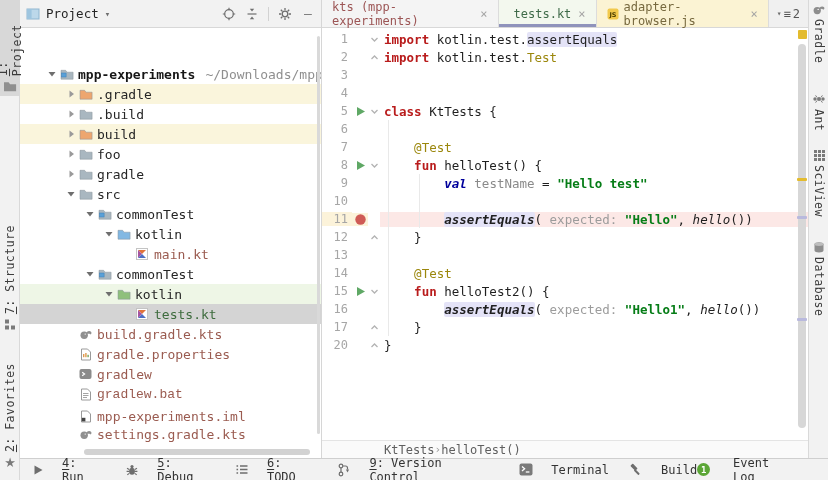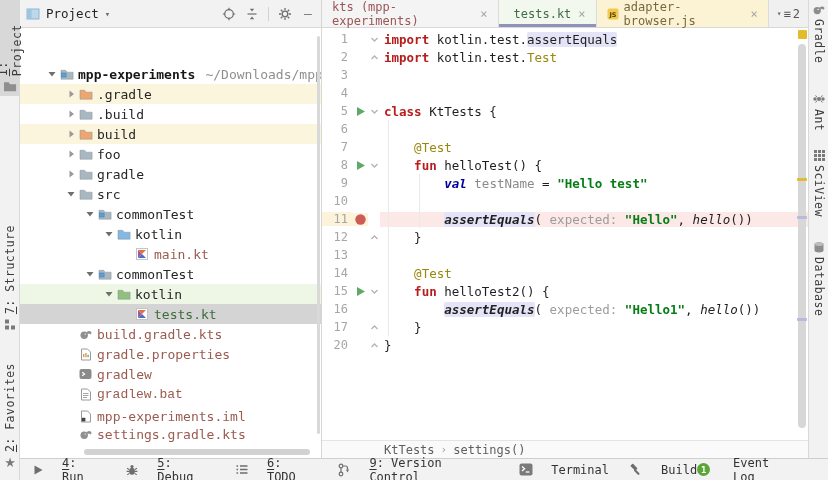--- a/index.html
+++ b/index.html
@@ -74,21 +74,21 @@
   .c-i { color:#1f1f1f; font-style:italic; }
   .c-sel { color:#1f1f1f; background:#e4e3f7; border-radius:2px; }
   .c-seli { color:#1f1f1f; background:#e4e3f7; border-radius:2px; font-style:italic; font-weight:bold; }
   .indent-guide { position:absolute; width:1px; background:#e9e9e9; }
 
   .ed-scroll { position:absolute; right:0; top:28px; width:12px; height:412px; }
   .ed-thumb { position:absolute; left:2px; top:16px; width:8px; height:384px; background:#d7d7d7; border-radius:4px; }
   .insp-box { position:absolute; left:2px; top:2px; width:9px; height:9px; background:#e3bb2e; border-radius:1px; cursor:pointer; }
   .stripe-mark { position:absolute; left:1px; width:10px; height:3px; border-radius:1px; }
 
-  .breadcrumbs { position:absolute; left:0; right:0; bottom:0; height:18px; background:#fafafa; border-top:1px solid #e4e4e4; display:flex; align-items:center; padding-left:62px; gap:6px; font-size:12px; color:#5f5f5f; }
+  .breadcrumbs { position:absolute; left:0; right:0; bottom:0; height:18px; background:#fafafa; border-top:1px solid #e4e4e4; display:flex; align-items:center; padding-left:62px; font-size:12px; color:#5f5f5f; }
   .bc-item { cursor:pointer; }
   .bc-sep { color:#9a9a9a; font-size:11px; }
 
   
   .statusbar { position:absolute; left:20px; right:0; bottom:0; height:22px; background:#f2f2f2; border-top:1px solid #cfcfcf; display:flex; align-items:center; font-size:12px; color:#333; z-index:4; }
   .sb-item { display:flex; align-items:center; gap:18px; margin-left:20px; cursor:pointer; }
   .sb-item:first-child { margin-left:12px; }
   .sb-item u { text-underline-offset:2px; }
   .sb-right { margin-left:auto; display:flex; align-items:center; margin-right:30px; }
   .sb-badge { width:13px; height:13px; border-radius:50%; background:#5ba636; color:#fff; font-size:9px; display:flex; align-items:center; justify-content:center; font-weight:bold; }
@@ -633,21 +633,21 @@
     <div class="ed-scroll" id="edscroll">
       <div class="insp-box"></div>
       <div class="ed-thumb"></div>
     <div class="stripe-mark" style="top: 150px; background: rgb(227, 187, 46);"></div>
         <div class="stripe-mark" style="top: 188px; background: rgb(185, 185, 221);"></div>
         <div class="stripe-mark" style="top: 290px; background: rgb(185, 185, 221);"></div>
       </div>
     <div class="breadcrumbs" id="breadcrumbs">
         <span class="bc-item">KtTests</span>
         <span class="bc-sep">›</span>
-        <span class="bc-item">settings()</span>
+        <span class="bc-item">helloTest()</span>
       </div>
   </div>
 
   <div class="rightbar" id="rightbar">
       <div class="rw-item" style="top: 2px; height: 80px;">
         <span class="lw-icon">
           <svg width="15" height="13" viewBox="0 0 15 13">
             <circle cx="5.6" cy="7.6" r="3.9" fill="#8d8d8d"></circle>
             <path d="M7.8 4.6 Q11 2.1 13 4.1 Q14.1 5.4 12.2 6.7 L10.6 5.7 Q9.5 6.6 8.6 5.8 Z" fill="#8d8d8d"></path>
             <circle cx="6.6" cy="6.4" r="0.75" fill="#fff"></circle>

